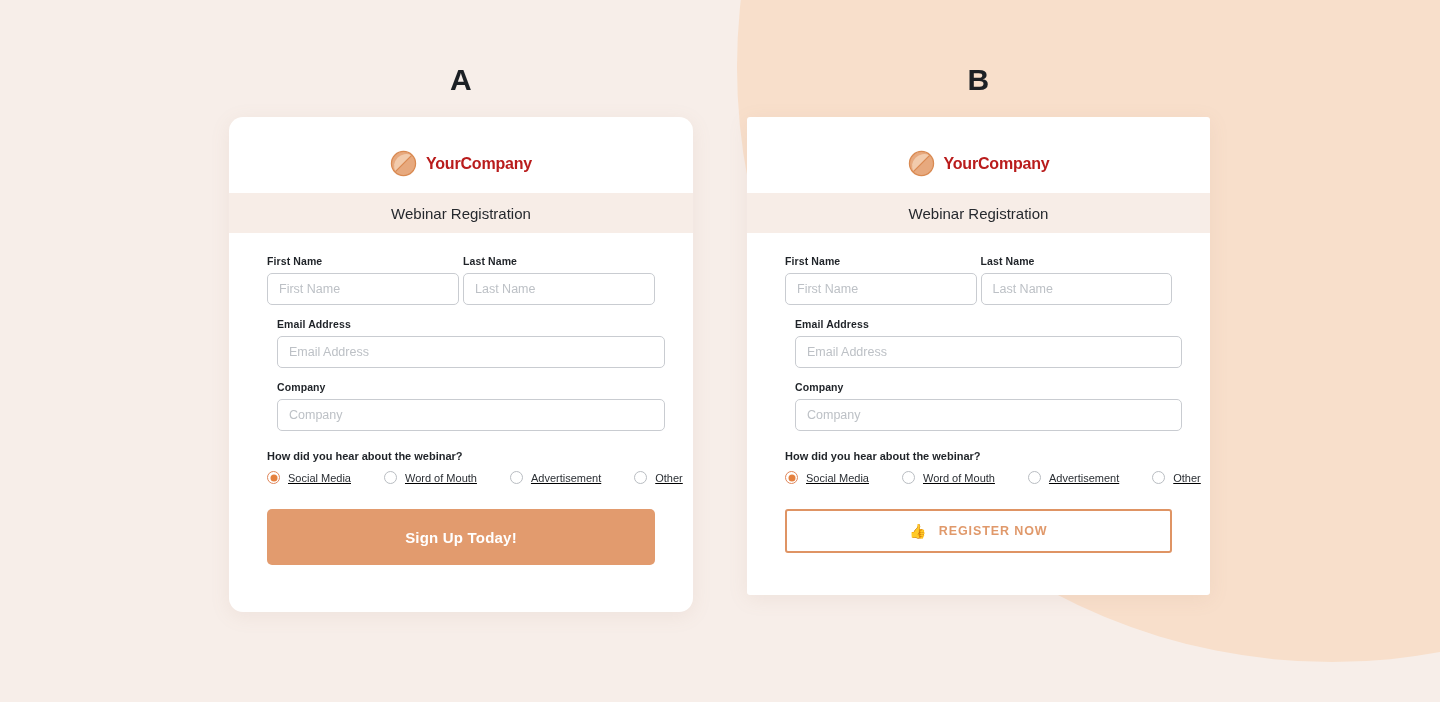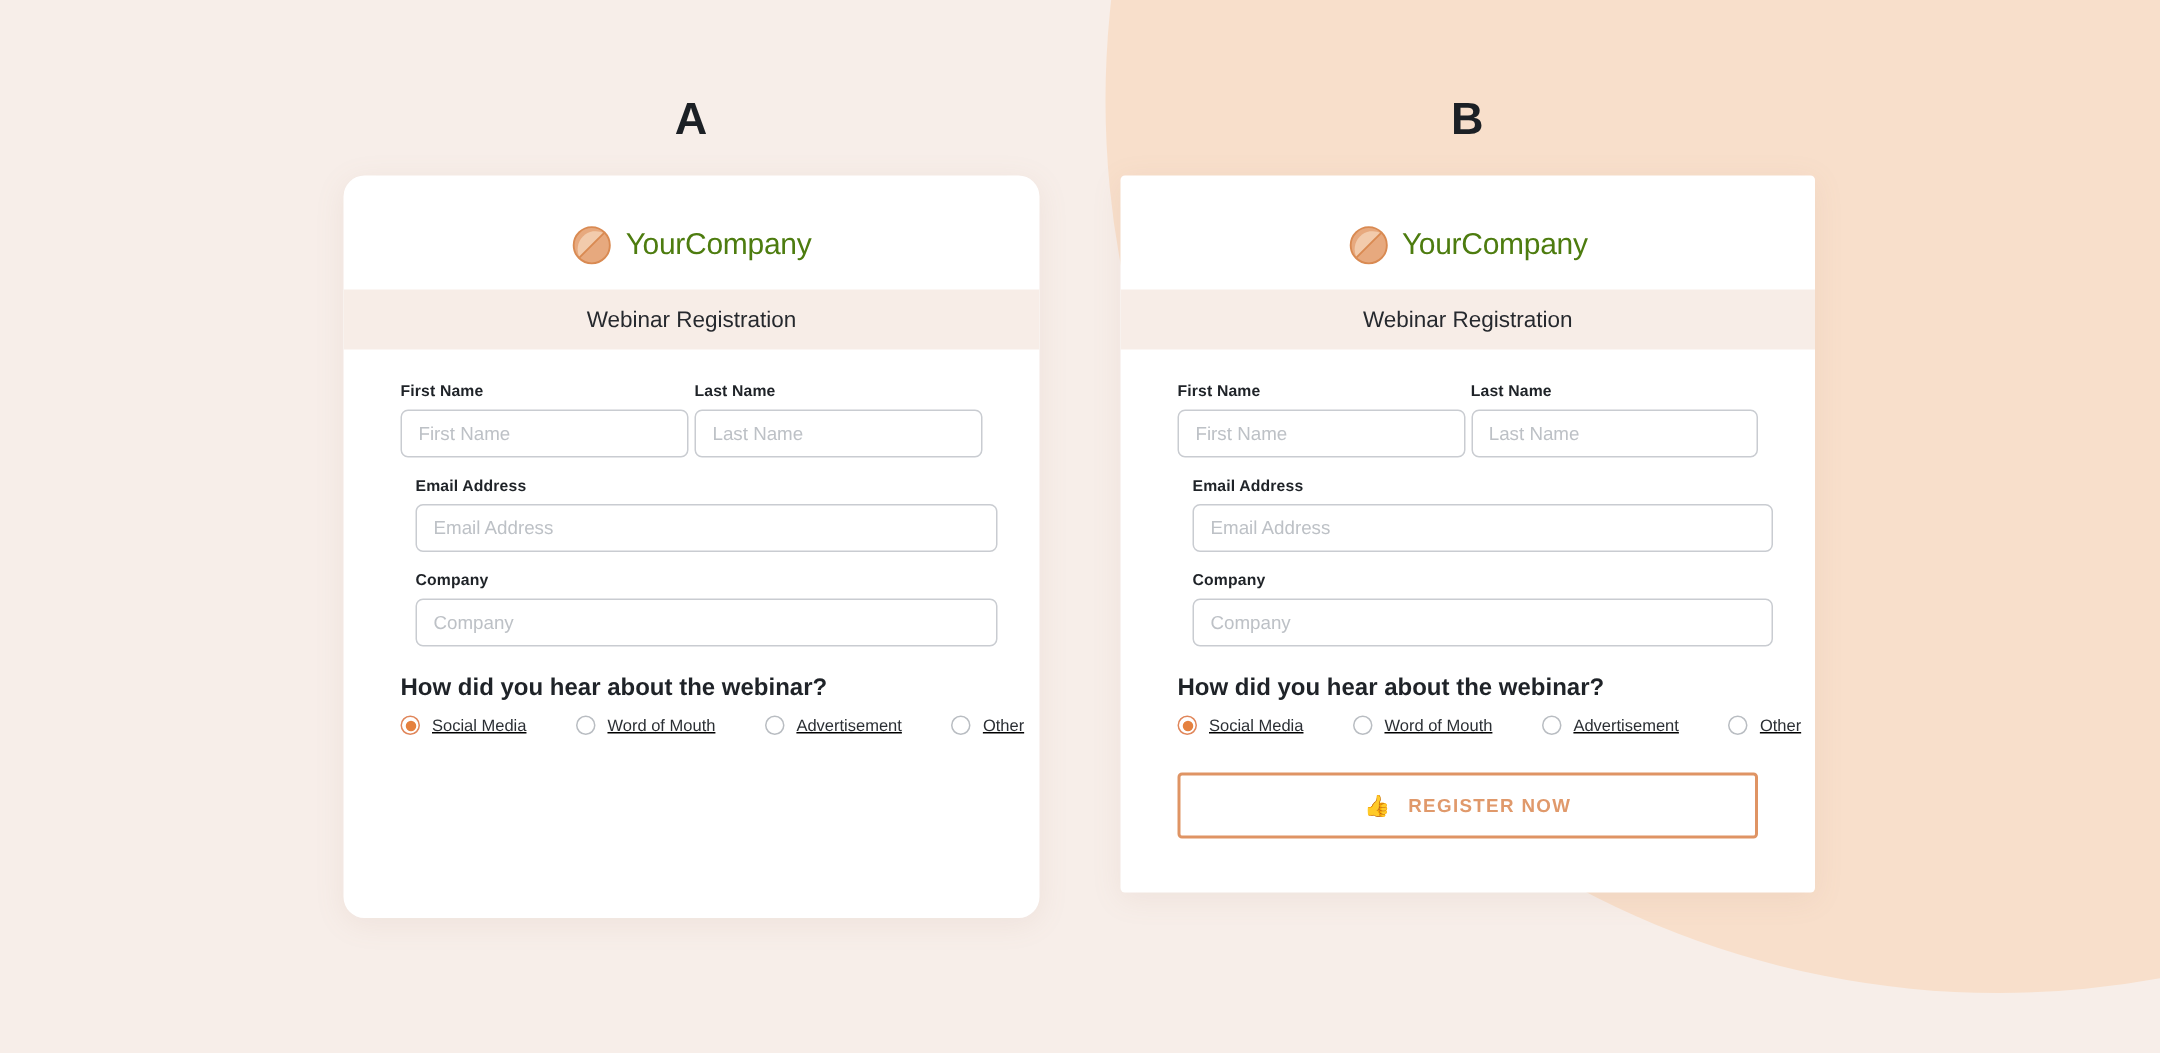--- a/index.html
+++ b/index.html
@@ -90,23 +90,23 @@
     gap: 9px;
     padding-top: 33px;
     padding-bottom: 16px;
   }
   .logo-mark {
     width: 27px;
     height: 27px;
     flex: 0 0 auto;
   }
   .logo-text {
-    font-size: 20px;
-    font-weight: normal;
-    color: #4d7c0f;
+    font-size: 16px;
+    font-weight: bold;
+    color: #b91c1c;
     letter-spacing: -0.2px;
   }
 
   
   .banner {
     background: #F7EDE7;
     height: 40px;
     display: flex;
     align-items: center;
     justify-content: center;
@@ -148,21 +148,21 @@
     font-size: 12.5px;
     font-family: "Liberation Sans", sans-serif;
     color: #33373D;
     background: #FFFFFF;
     outline: none;
   }
   .field-input::placeholder { color: #BDC1C6; }
 
   
   .radio-question {
-    font-size: 16px;
+    font-size: 11px;
     font-weight: bold;
     color: #1F2328;
     margin-top: 19px;
     margin-bottom: 9px;
   }
   .radio-row {
     display: flex;
     align-items: center;
   }
   .radio-option {
@@ -304,20 +304,21 @@
           <div class="radio-option">
             <span class="radio-circle"></span>
             <span class="radio-label">Advertisement</span>
           </div>
           <div class="radio-option">
             <span class="radio-circle"></span>
             <span class="radio-label">Other</span>
           </div>
         </div>
 
+        <button class="cta-solid">Sign Up Today!</button>
       </div>
     </div>
   </div>
 
   <div class="variant variant-b">
     <div class="variant-letter">B</div>
 
     <div class="card card-b">
 
       <div class="logo-row">

